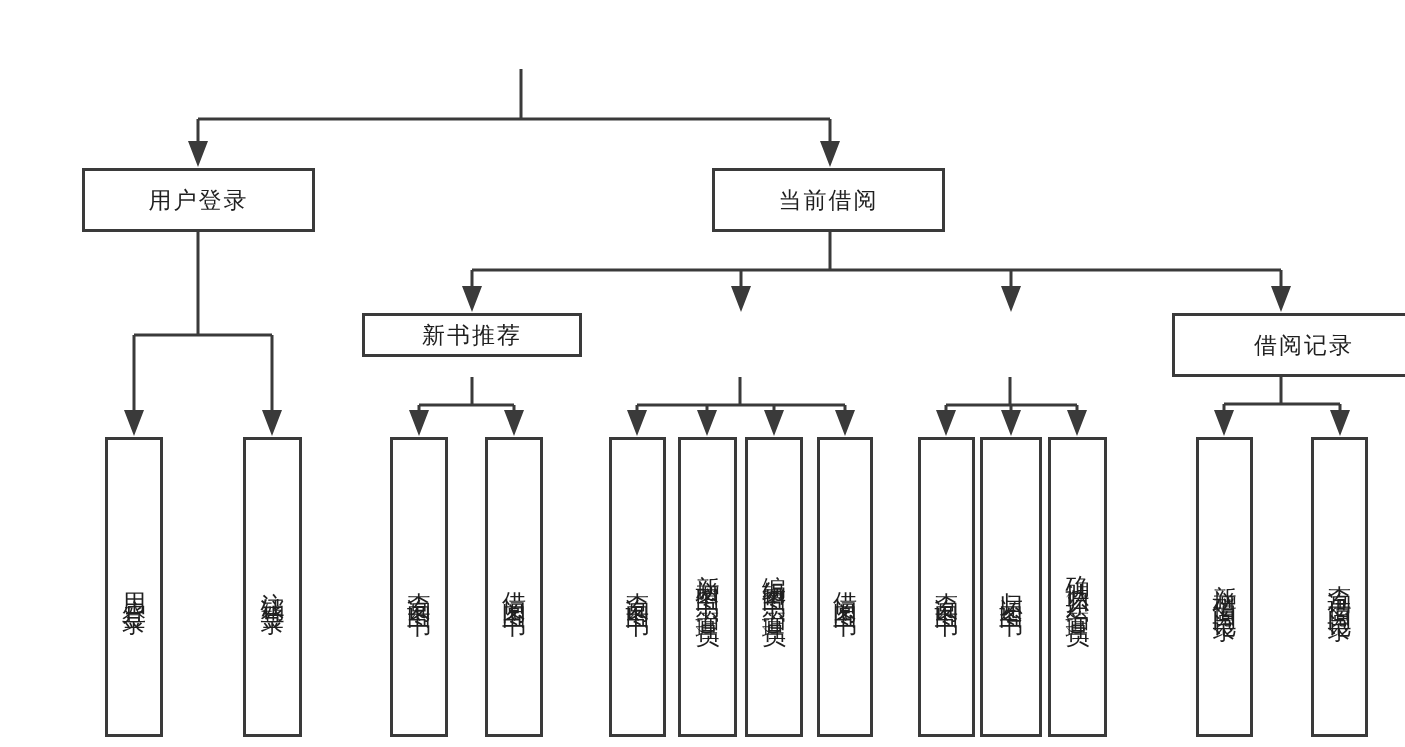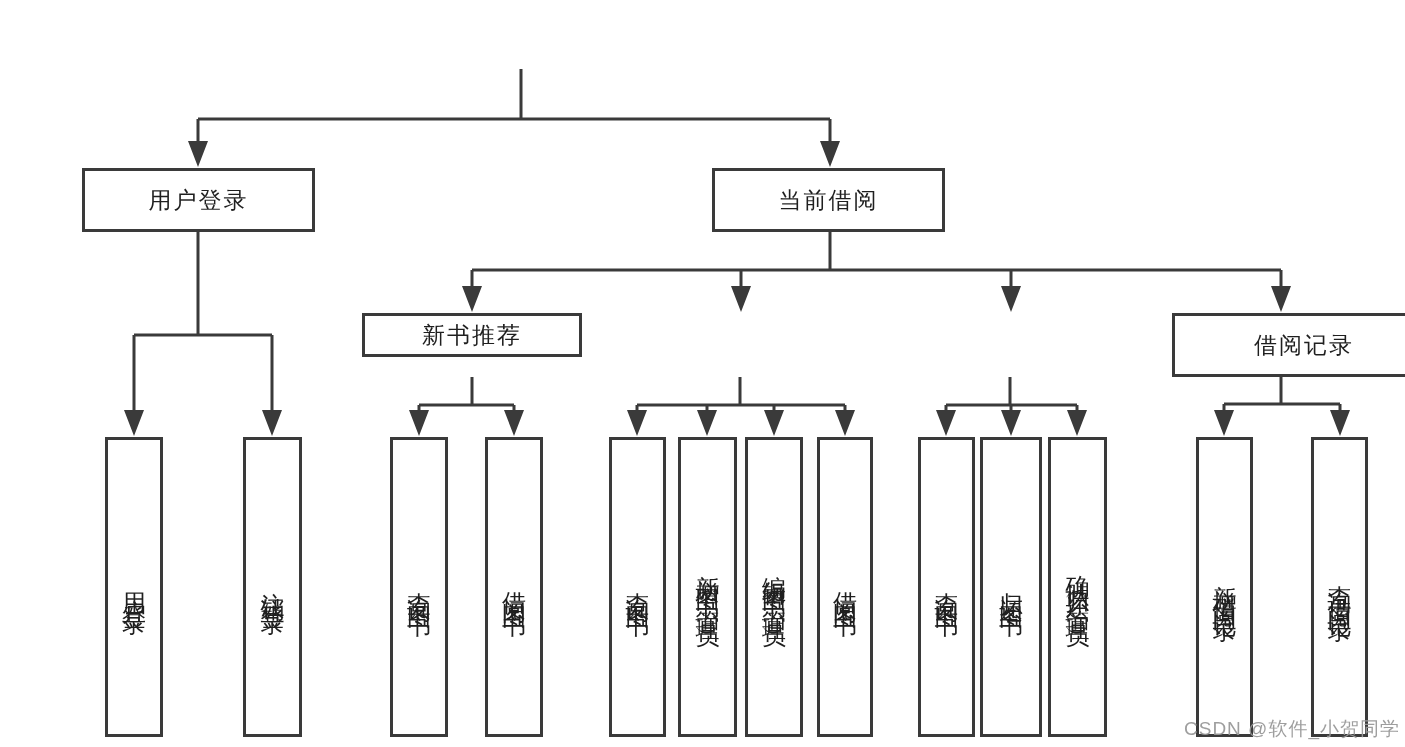--- a/index.html
+++ b/index.html
@@ -85,14 +85,13 @@
   <div class="box v-box" style="left:745px;top:437px;width:58px;height:300px;">编辑图书（管理员）</div>
   <div class="box v-box" style="left:817px;top:437px;width:56px;height:300px;">借阅图书</div>
 
   <div class="box v-box" style="left:918px;top:437px;width:57px;height:300px;">查询图书</div>
   <div class="box v-box" style="left:980px;top:437px;width:62px;height:300px;">归还图书</div>
   <div class="box v-box" style="left:1048px;top:437px;width:59px;height:300px;">确认归还（管理员）</div>
 
   <div class="box v-box" style="left:1196px;top:437px;width:57px;height:300px;">新增借阅记录</div>
   <div class="box v-box" style="left:1311px;top:437px;width:57px;height:300px;">查询借阅记录</div>
 
-  <div class="watermark">CSDN @软件_小贺同学</div>
 </div>
 
 </body></html>

